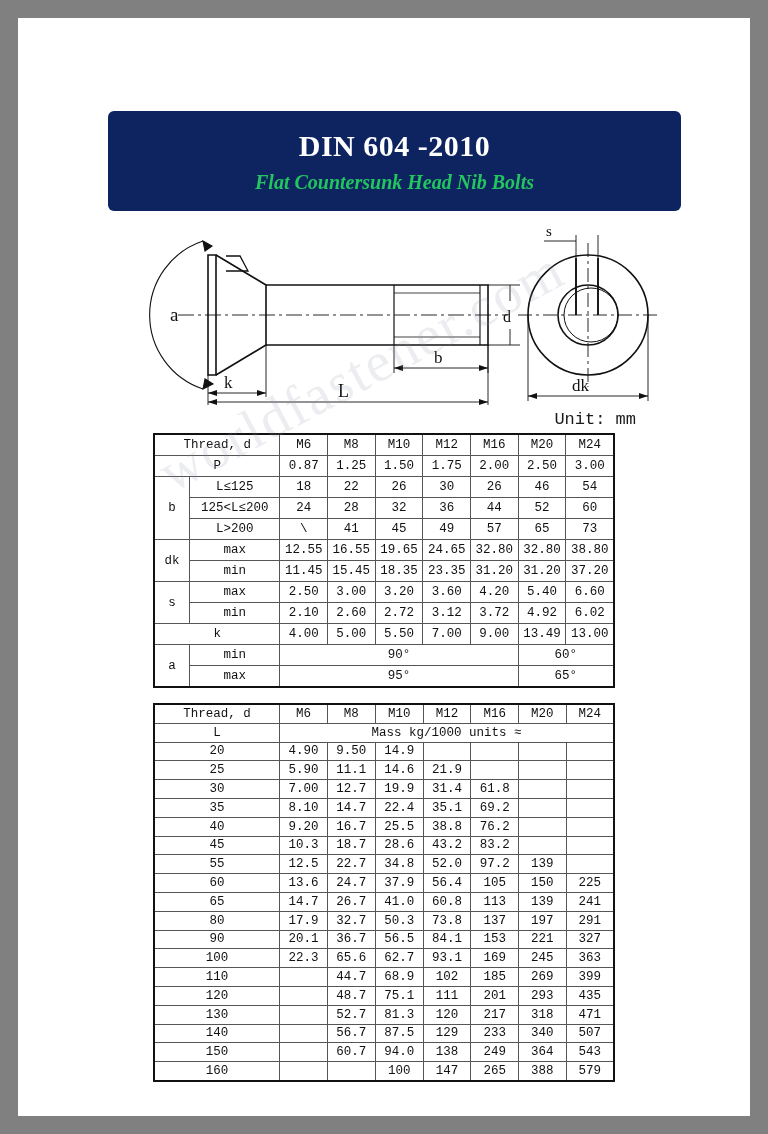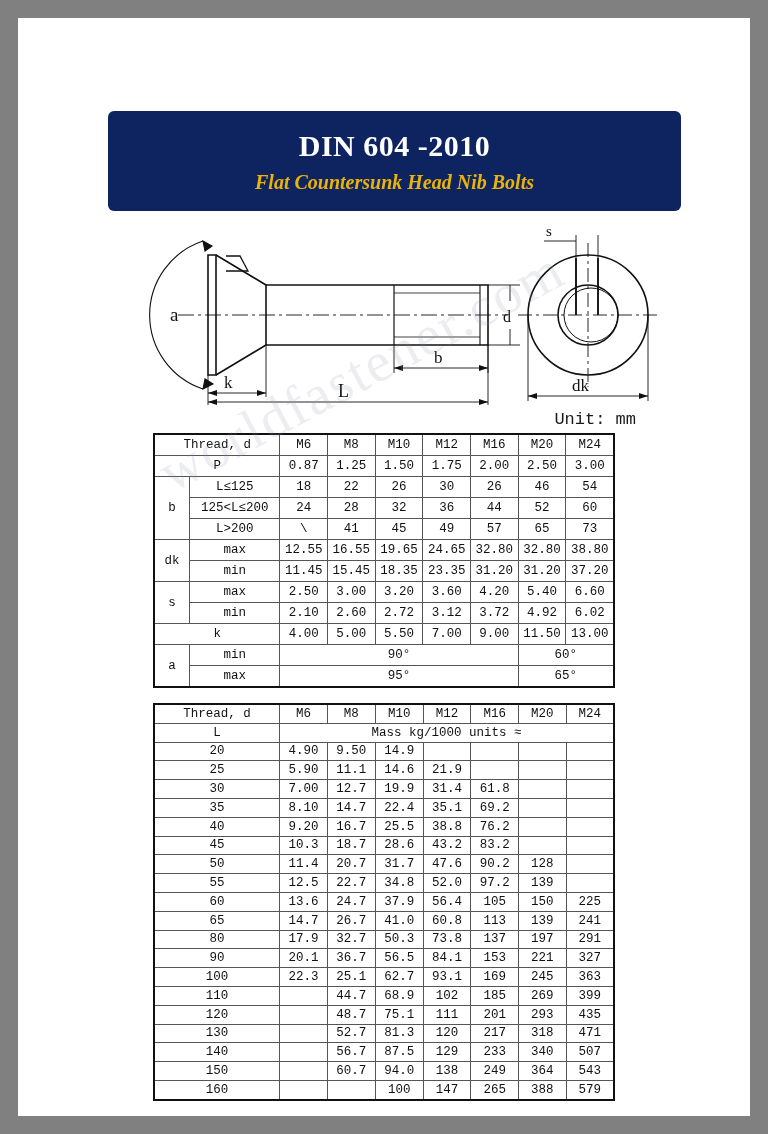--- a/index.html
+++ b/index.html
@@ -55,21 +55,21 @@
     font-weight: bold;
     font-size: 30px;
     color: #ffffff;
     letter-spacing: 0.5px;
   }
   .title-sub {
     font-family: "Liberation Serif", serif;
     font-weight: bold;
     font-style: italic;
     font-size: 20px;
-    color: #eab308;
+    color: #22c55e;
     margin-top: 8px;
   }
   .drawing {
     position: absolute;
     left: 130px;
     top: 205px;
     width: 520px;
     height: 185px;
   }
   .unit-label {
@@ -344,21 +344,21 @@
           <td class="dcol">4.92</td>
           <td class="dcol">6.02</td>
         </tr>
         <tr>
           <td colspan="2">k</td>
           <td class="dcol">4.00</td>
           <td class="dcol">5.00</td>
           <td class="dcol">5.50</td>
           <td class="dcol">7.00</td>
           <td class="dcol">9.00</td>
-          <td class="dcol">11.50</td>
+          <td class="dcol">13.49</td>
           <td class="dcol">13.00</td>
         </tr>
         <tr>
           <td rowspan="2" class="lbl">a</td>
           <td class="sublbl">min</td>
           <td colspan="5">90°</td>
           <td colspan="2">60°</td>
         </tr>
         <tr>
           <td class="sublbl">max</td>
@@ -438,30 +438,20 @@
           <td class="mass-l">45</td>
           <td class="dcol">10.3</td>
           <td class="dcol">18.7</td>
           <td class="dcol">28.6</td>
           <td class="dcol">43.2</td>
           <td class="dcol">83.2</td>
           <td class="dcol"></td>
           <td class="dcol"></td>
         </tr>
         <tr>
-          <td class="mass-l">50</td>
-          <td class="dcol">11.4</td>
-          <td class="dcol">20.7</td>
-          <td class="dcol">31.7</td>
-          <td class="dcol">47.6</td>
-          <td class="dcol">90.2</td>
-          <td class="dcol">128</td>
-          <td class="dcol"></td>
-        </tr>
-        <tr>
           <td class="mass-l">55</td>
           <td class="dcol">12.5</td>
           <td class="dcol">22.7</td>
           <td class="dcol">34.8</td>
           <td class="dcol">52.0</td>
           <td class="dcol">97.2</td>
           <td class="dcol">139</td>
           <td class="dcol"></td>
         </tr>
         <tr>
@@ -500,21 +490,21 @@
           <td class="dcol">36.7</td>
           <td class="dcol">56.5</td>
           <td class="dcol">84.1</td>
           <td class="dcol">153</td>
           <td class="dcol">221</td>
           <td class="dcol">327</td>
         </tr>
         <tr>
           <td class="mass-l">100</td>
           <td class="dcol">22.3</td>
-          <td class="dcol">25.1</td>
+          <td class="dcol">65.6</td>
           <td class="dcol">62.7</td>
           <td class="dcol">93.1</td>
           <td class="dcol">169</td>
           <td class="dcol">245</td>
           <td class="dcol">363</td>
         </tr>
         <tr>
           <td class="mass-l">110</td>
           <td class="dcol"></td>
           <td class="dcol">44.7</td>

